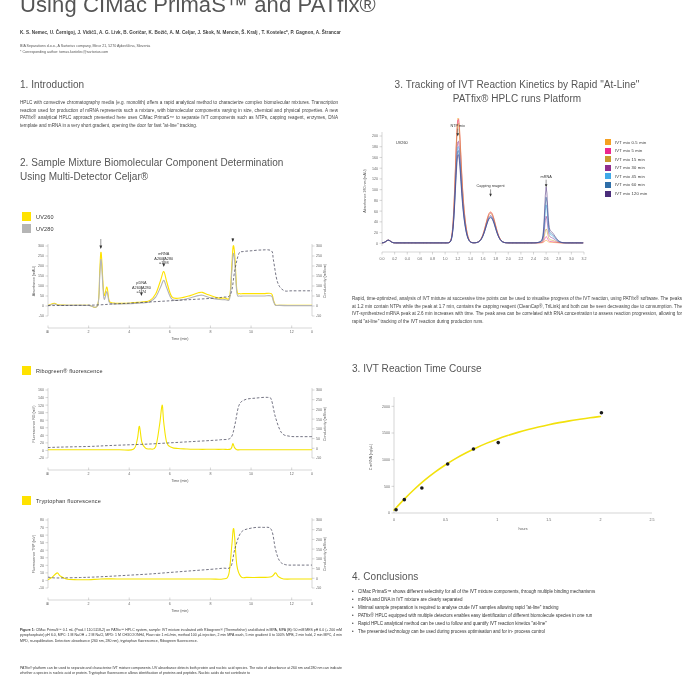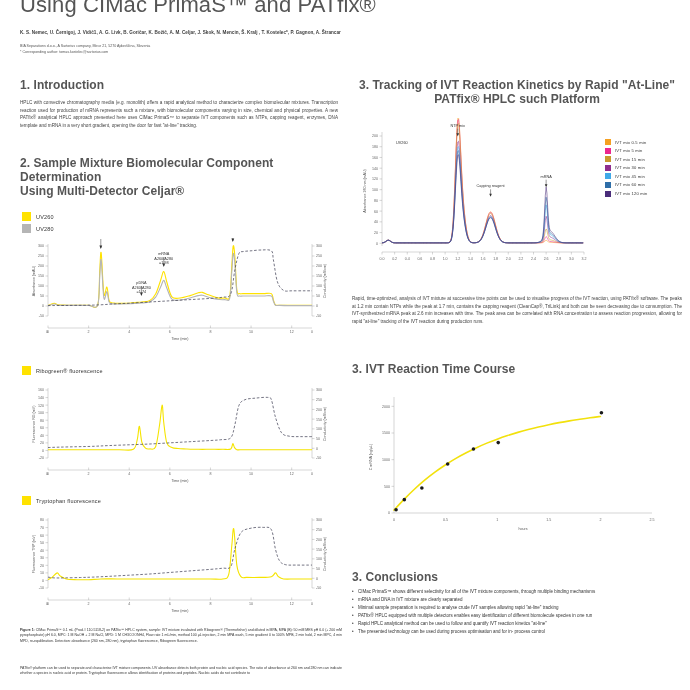--- a/index.html
+++ b/index.html
@@ -24,21 +24,21 @@
     font-size:4.6px;font-weight:700;color:#3c3c3c;letter-spacing:0.05px;
     line-height:7px;
   }
   .affil{
     position:absolute;left:20px;top:44px;width:400px;
     font-size:3.6px;color:#555;line-height:5.6px;
   }
 
   
   .sec-h{
-    font-size:12px;font-weight:700;color:#555;line-height:14px;
+    font-size:10px;font-weight:400;color:#555;line-height:14px;
     letter-spacing:0.05px;
   }
   .body-txt{
     font-size:4.6px;color:#444;line-height:7.6px;text-align:justify;
   }
   .cap-txt{
     font-size:3.5px;color:#333;line-height:5.4px;text-align:justify;
   }
 
   
@@ -325,21 +325,21 @@
   </div>
 
   <div style="position:absolute;left:20px;top:628px;width:322px;" class="cap-txt">
     <span class="fig-lbl">Figure 1:</span><span> CIMac PrimaS™ 0.1 mL (Prod.# 110.5118-2) on PATfix™ HPLC system, sample: IVT mixture incubated with Ribogreen® (Thermofisher) and diluted in MPA, MPA (B): 50 mM MES pH 6.0 (+ 200 mM pyrophosphate) pH 6.0, MPC: 1 M NaOH + 2 M NaCl, MPD: 1 M CH3COONH4, Flow rate 1 mL/min, method 100 µL injection, 2 min MPA wash, 5 min gradient 0 to 100% MPB, 2 min hold, 2 min MPC, 4 min MPD, re-equilibration. Detection: absorbance (260 nm, 280 nm), tryptophan fluorescence, Ribogreen fluorescence.</span>
   </div>
 
   <div style="position:absolute;left:20px;top:666px;width:322px;" class="cap-txt">PATfix® platform can be used to separate and characterise IVT mixture components. UV absorbance detects both protein and nucleic acid species. The ratio of absorbance at 260 nm and 280 nm can indicate whether a species is nucleic acid or protein. Tryptophan fluorescence allows identification of proteins and peptides. Nucleic acids do not contribute to</div>
 
   <div style="position:absolute;left:352px;top:78px;width:330px;text-align:center;">
     <div class="sec-h">3. Tracking of IVT Reaction Kinetics by Rapid "At-Line"</div>
-    <div class="sec-h">PATfix® HPLC such Platform</div>
+    <div class="sec-h">PATfix® HPLC runs Platform</div>
   </div>
 
   <div class="chart" style="position:absolute;left:352px;top:118px;">
     <svg id="svg-kin" width="250" height="165" viewBox="0 0 250 165">
         <line x1="30" y1="14" x2="30" y2="128" class="axis-line"></line>
         <line x1="27.5" y1="125.3170731707317" x2="30" y2="125.3170731707317" class="tickm"></line>
         <text x="26" y="126.71707317073171" class="tick" text-anchor="end">0</text>
         <line x1="27.5" y1="114.58536585365854" x2="30" y2="114.58536585365854" class="tickm"></line>
         <text x="26" y="115.98536585365855" class="tick" text-anchor="end">20</text>
         <line x1="27.5" y1="103.85365853658537" x2="30" y2="103.85365853658537" class="tickm"></line>
@@ -479,21 +479,21 @@
         <circle cx="52.32" cy="116.66666666666667" r="1.8" fill="#1a1a1a"></circle>
         <circle cx="69.864" cy="104.93333333333334" r="1.8" fill="#1a1a1a"></circle>
         <circle cx="95.664" cy="80.93333333333334" r="1.8" fill="#1a1a1a"></circle>
         <circle cx="121.464" cy="66" r="1.8" fill="#1a1a1a"></circle>
         <circle cx="146.23200000000003" cy="59.599999999999994" r="1.8" fill="#1a1a1a"></circle>
         <circle cx="249.432" cy="29.733333333333334" r="1.8" fill="#1a1a1a"></circle>
       </svg>
   </div>
 
   <div style="position:absolute;left:352px;top:570px;width:330px;">
-    <div class="sec-h">3. Conclusions</div>
+    <div class="sec-h">4. Conclusions</div>
     <ul class="concl" id="concl-list">
         <li>CIMac PrimaS™ shows different selectivity for all of the IVT mixture components, through multiple binding mechanisms</li>
         <li>mRNA and DNA in IVT mixture are clearly separated</li>
         <li>Minimal sample preparation is required to analyse crude IVT samples allowing rapid "at-line" tracking</li>
         <li>PATfix® HPLC equipped with multiple detectors enables easy identification of different biomolecule species in one run</li>
         <li>Rapid HPLC analytical method can be used to follow and quantify IVT reaction kinetics "at-line"</li>
         <li>The presented technology can be used during process optimisation and for in- process control</li>
       </ul>
   </div>
 

